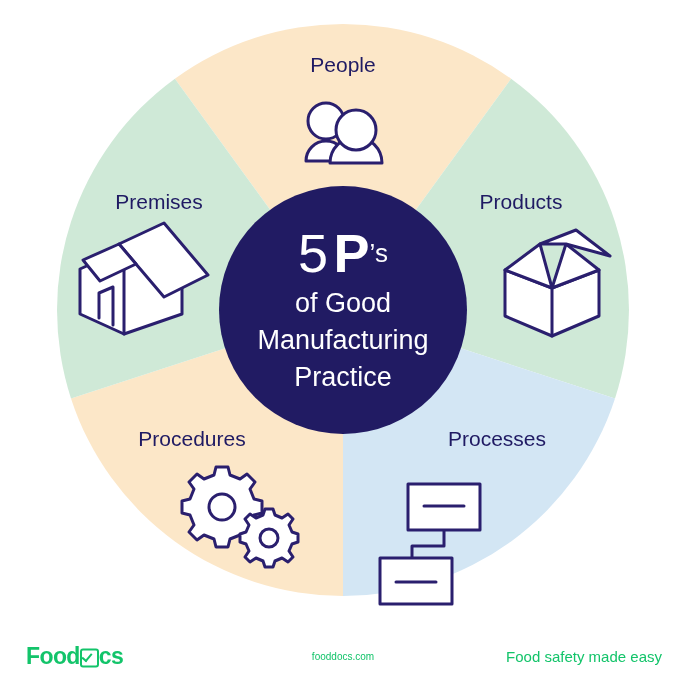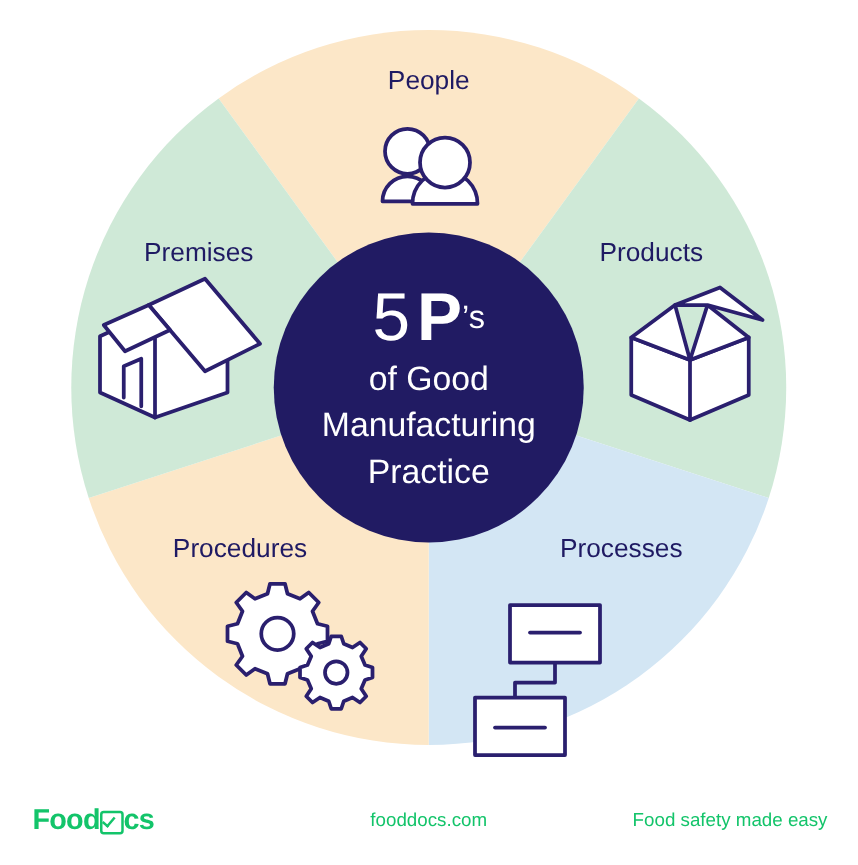--- a/index.html
+++ b/index.html
@@ -114,21 +114,21 @@
     height: 8px;
     border-right: 2.2px solid #13c46a;
     border-bottom: 2.2px solid #13c46a;
     transform: rotate(40deg);
   }
   #footer-site {
     position: absolute;
     left: 0;
     right: 0;
     text-align: center;
-    font-size: 15px;
+    font-size: 10px;
     color: #13c46a;
   }
   #footer-tagline {
     position: absolute;
     right: 24px;
     font-size: 15px;
     color: #13c46a;
     margin-left: 24px;
   }
 </style>

